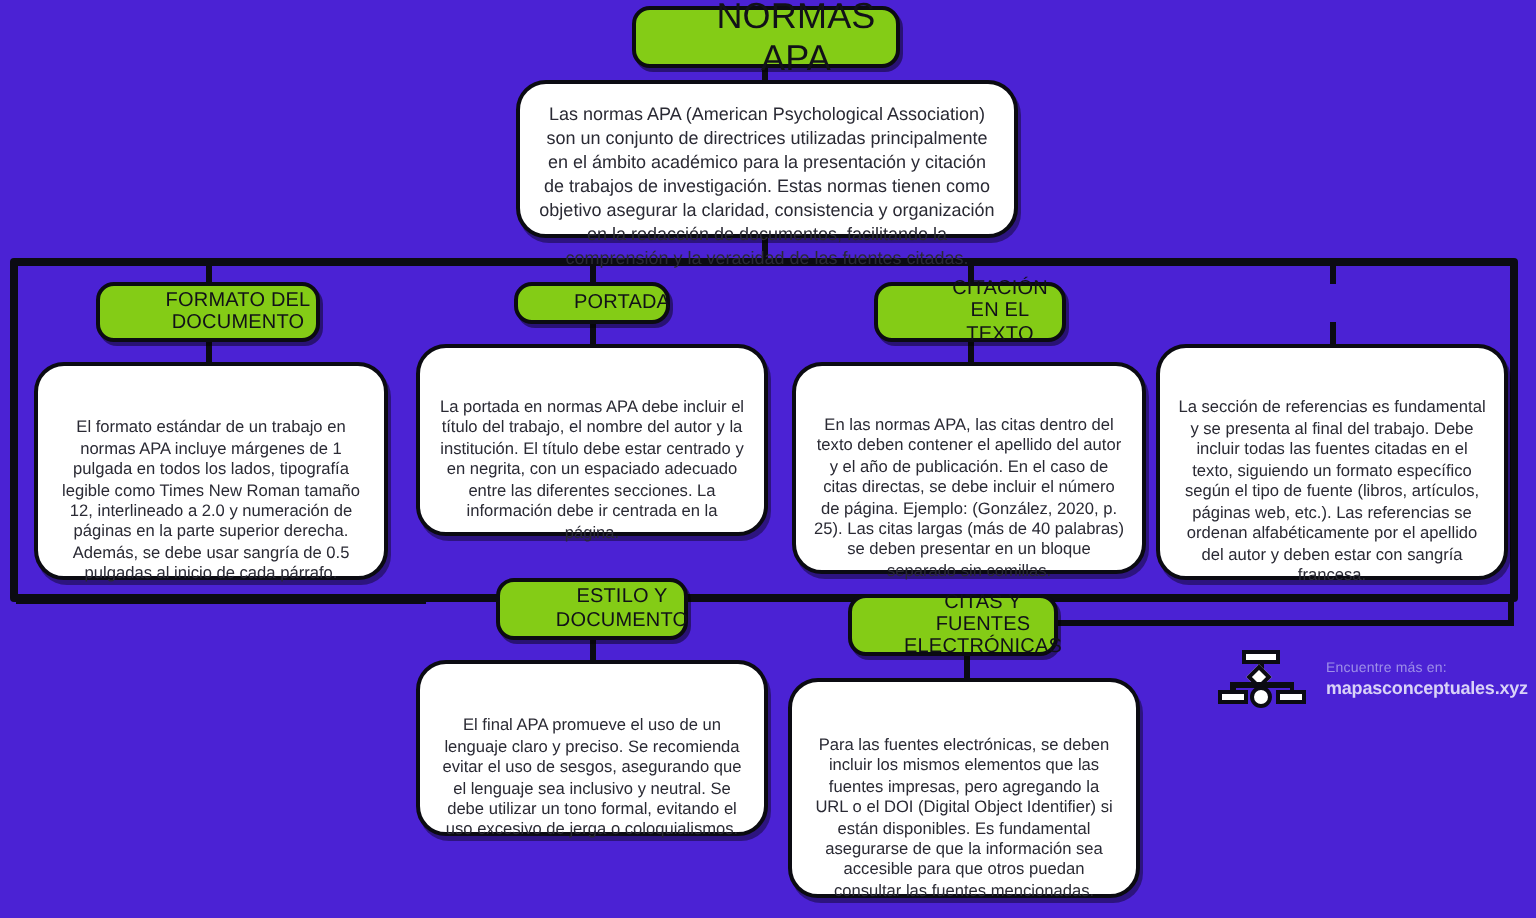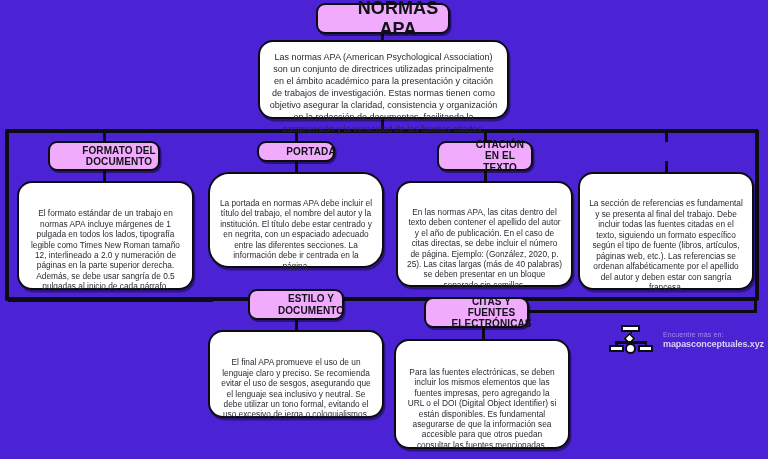--- a/index.html
+++ b/index.html
@@ -22,27 +22,27 @@
     left:5px;top:129px;width:754px;height:172px;
     border:4px solid #0b0b12;
     border-radius:2px;
     box-sizing:border-box;
     z-index:2;
   }
 
   
   .node{
     position:absolute;z-index:5;
-    background:#f0abfc;
+    background:#84cc16;
     border:2.5px solid #0b0b12;
     border-radius:9px;
     box-sizing:border-box;
     display:flex;align-items:center;justify-content:center;
     text-align:center;
-    font-weight:bold;
+    font-weight:normal;
     color:#111118;
     letter-spacing:.1px;
     line-height:1.12;
     box-shadow:1.5px 2px 0 rgba(0,0,0,.45);
     padding-left:30px;
   }
   .node.root{font-size:18px;}
   .node.cat{font-size:10px;}
 
   
@@ -121,21 +121,21 @@
   <div class="node cat" style="left:48px;top:141px;width:112px;height:30px;">
     <span>FORMATO DEL DOCUMENTO</span>
   </div>
   <div class="card body" style="left:17px;top:181px;width:177px;height:109px;">
     <span>El formato estándar de un trabajo en normas APA incluye márgenes de 1 pulgada en todos los lados, tipografía legible como Times New Roman tamaño 12, interlineado a 2.0 y numeración de páginas en la parte superior derecha. Además, se debe usar sangría de 0.5 pulgadas al inicio de cada párrafo.</span>
   </div>
 
   <div class="node cat" style="left:257px;top:141px;width:78px;height:21px;">
     <span>PORTADA</span>
   </div>
-  <div class="card body" style="left:208px;top:172px;width:176px;height:96px;border-radius:21px;">
+  <div class="card body" style="left:208px;top:172px;width:176px;height:96px;">
     <span>La portada en normas APA debe incluir el título del trabajo, el nombre del autor y la institución. El título debe estar centrado y en negrita, con un espaciado adecuado entre las diferentes secciones. La información debe ir centrada en la página.</span>
   </div>
 
   <div class="node cat" style="left:437px;top:141px;width:96px;height:30px;">
     <span>CITACIÓN EN EL TEXTO</span>
   </div>
   <div class="card body" style="left:396px;top:181px;width:177px;height:106px;">
     <span>En las normas APA, las citas dentro del texto deben contener el apellido del autor y el año de publicación. En el caso de citas directas, se debe incluir el número de página. Ejemplo: (González, 2020, p. 25). Las citas largas (más de 40 palabras) se deben presentar en un bloque separado sin comillas.</span>
   </div>
 

